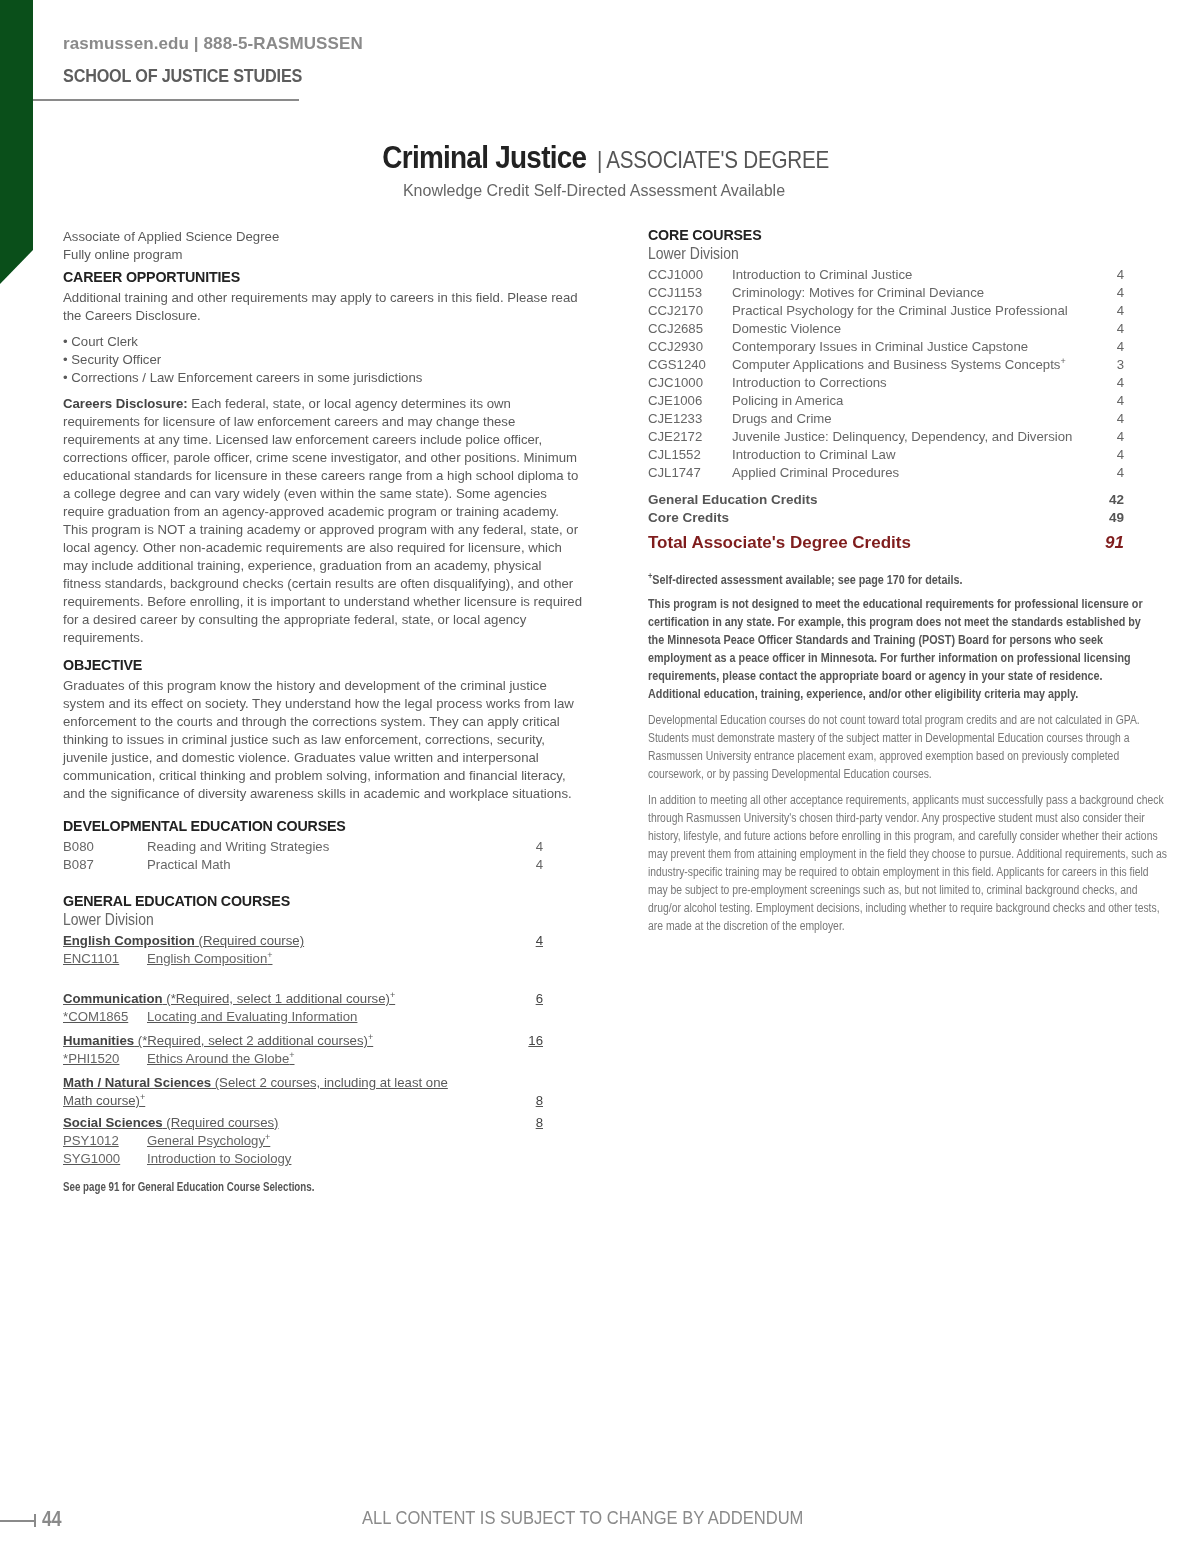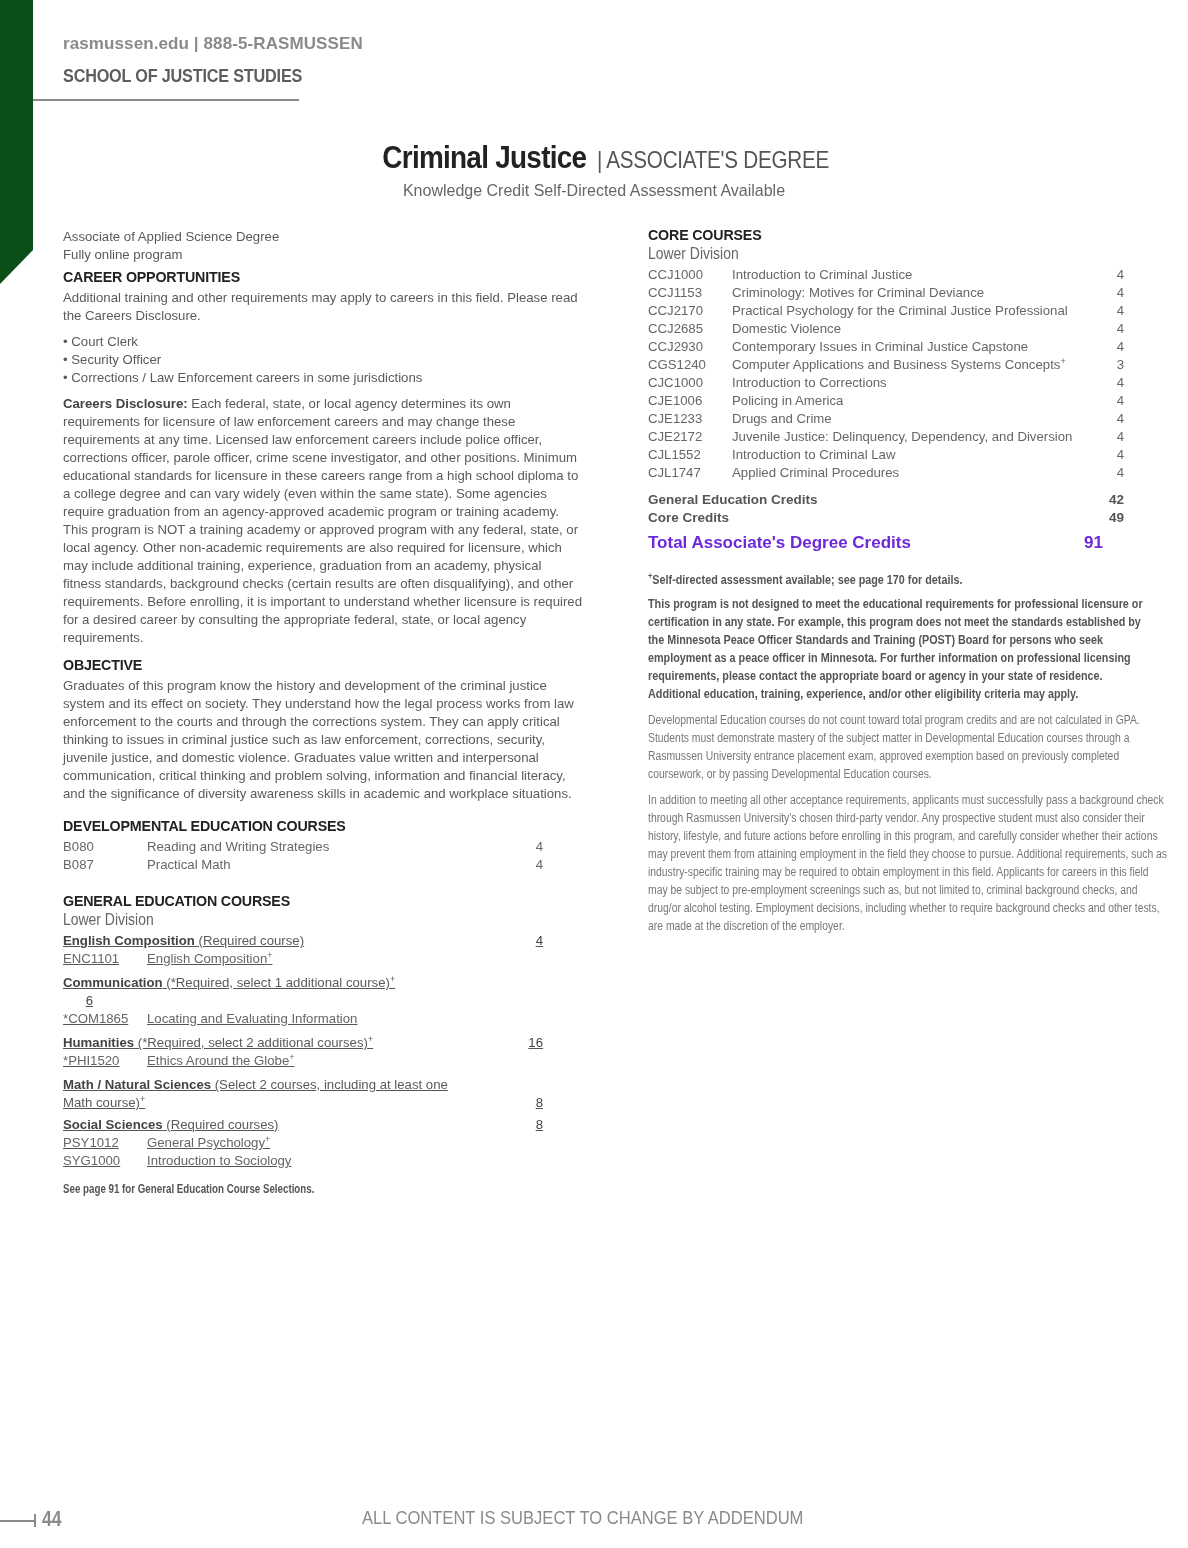--- a/index.html
+++ b/index.html
@@ -31,23 +31,23 @@
   .course-row .name { flex: 1; }
   .course-row .cr { width: 30px; text-align: right; }
 
   .grp-row { display: flex; font-size: 13.2px; line-height: 18px; color: #5a5a5a; }
   .grp-row .txt { flex: 1; }
   .grp-row .cr { width: 30px; text-align: right; color: #444; }
 
   .tot-row { display: flex; font-size: 13.5px; line-height: 18px; font-weight: bold; color: #555; }
   .tot-row .txt { flex: 1; }
   .tot-row .cr { width: 40px; text-align: right; }
-  .tot-big { display: flex; font-size: 17px; line-height: 24px; font-weight: bold; color: #6d28d9; }
+  .tot-big { display: flex; font-size: 17px; line-height: 24px; font-weight: bold; color: #7f1d1d; }
   .tot-big .txt { flex: 1; }
-  .tot-big .cr { width: 40px; text-align: left; }
+  .tot-big .cr { width: 40px; text-align: right; font-style: italic; }
 
   .cond { font-size: 13px; line-height: 18px; transform: scaleX(0.83); transform-origin: left; width: 612px; }
   .cond.bold { font-weight: bold; color: #555; }
   .cond.light { color: #777; font-size: 12.5px; width: 630px; }
 
   .footer-rule { position: absolute; left: 0; top: 1520px; width: 34px; height: 2px; background: #8a8a8a; }
   .footer-tick { position: absolute; left: 34px; top: 1514px; width: 2px; height: 13px; background: #8a8a8a; }
   .page-num { position: absolute; left: 42px; top: 1506px; font-size: 22px; font-weight: bold; color: #8a8a8a; transform: scaleX(0.8); transform-origin: left; }
   .footer-text { position: absolute; left: 362px; top: 1508px; font-size: 18px; color: #8a8a8a; transform: scaleX(0.92); transform-origin: left; white-space: nowrap; }
   sup { font-size: 9px; vertical-align: top; line-height: 10px; }
@@ -104,21 +104,21 @@
 
     <div class="grp-row" style="margin-top:2px;">
       <span class="txt"><span class="b">English Composition</span><span> (Required course)</span></span>
       <span class="cr">4</span>
     </div>
     <div class="course-row">
       <span class="code">ENC1101</span>
       <span class="name"><span>English Composition</span><sup>+</sup></span>
     </div>
 
-    <div class="grp-row" style="margin-top:6px;flex-direction:column;">
+    <div class="grp-row" style="margin-top:22px;">
       <span class="txt"><span class="b">Communication</span><span> (*Required, select 1 additional course)</span><sup>+</sup></span>
       <span class="cr">6</span>
     </div>
     <div class="course-row">
       <span class="code">*COM1865</span>
       <span class="name">Locating and Evaluating Information</span>
     </div>
 
     <div class="grp-row" style="margin-top:6px;">
       <span class="txt"><span class="b">Humanities</span><span> (*Required, select 2 additional courses)</span><sup>+</sup></span>

